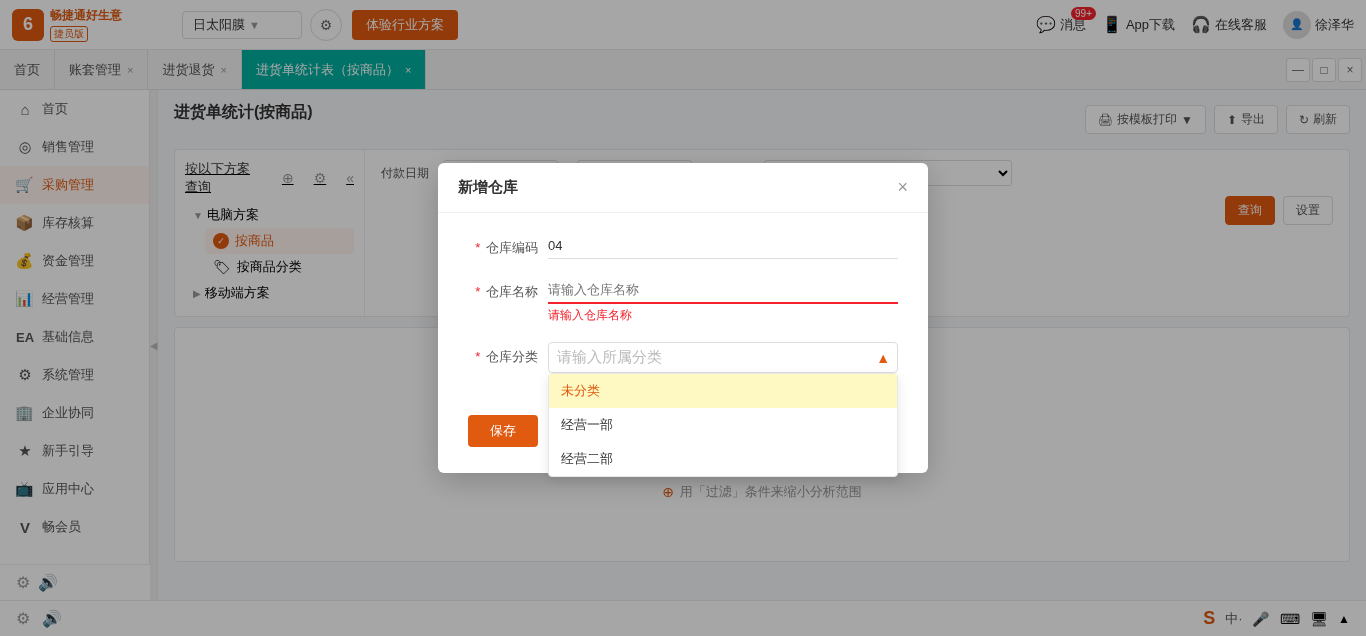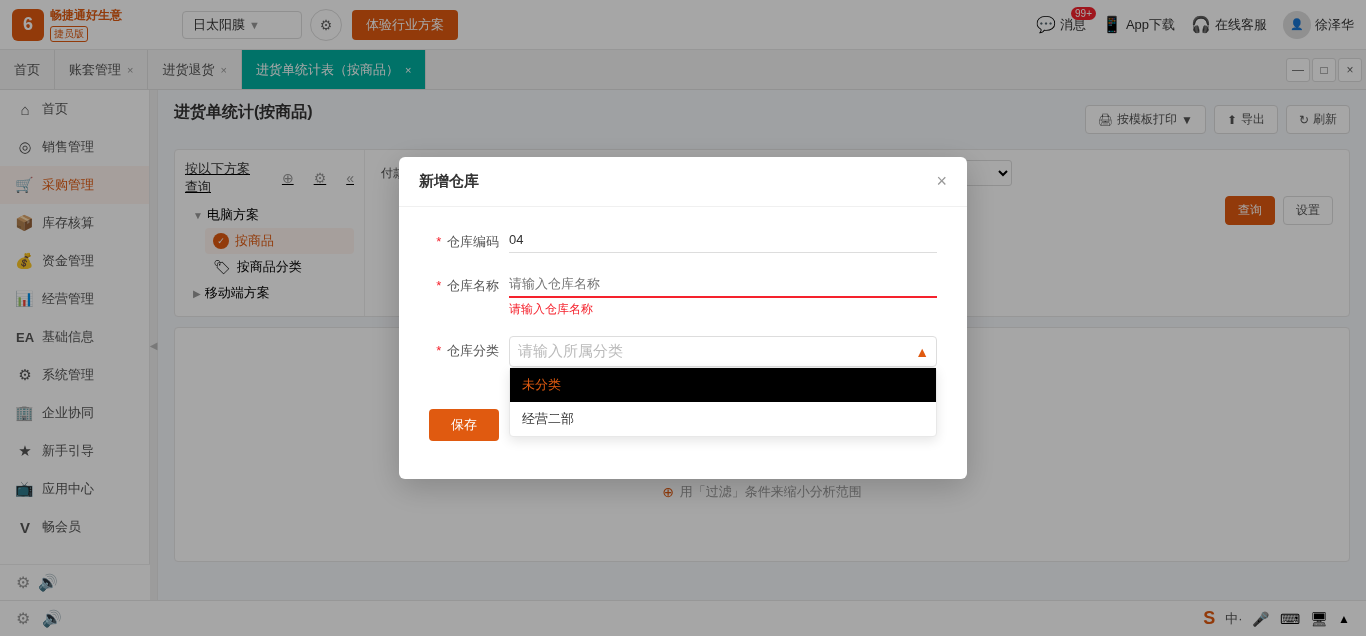--- a/index.html
+++ b/index.html
@@ -93,23 +93,23 @@
 
     
     .overlay {
       position: fixed; top: 0; left: 0; right: 0; bottom: 0;
       background: rgba(0,0,0,0.35); z-index: 100;
     }
 
     
     .modal {
       position: fixed; top: 50%; left: 50%; transform: translate(-50%, -50%);
-      background: #fff; border-radius: 6px; width: 568px;
+      background: #fff; border-radius: 6px; width: 490px;
       z-index: 101; box-shadow: 0 8px 32px rgba(0,0,0,0.2);
-      padding-bottom: 38px;
+      padding-bottom: 26px;
     }
     .modal-header {
       display: flex; align-items: center; justify-content: space-between;
       padding: 14px 20px; border-bottom: 1px solid #f0f0f0;
     }
     .modal-title { font-size: 15px; font-weight: 600; color: #333; }
     .modal-close { cursor: pointer; color: #999; font-size: 18px; }
     .modal-body { padding: 20px 30px; }
     .form-row { display: flex; align-items: flex-start; margin-bottom: 18px; }
     .form-label { width: 80px; font-size: 13px; color: #555; padding-top: 6px; flex-shrink: 0; text-align: right; padding-right: 10px; }
@@ -132,21 +132,21 @@
 
     
     .dropdown-list {
       position: absolute; top: 100%; left: 0; right: 0;
       background: #fff; border: 1px solid #e8e8e8; border-radius: 4px;
       box-shadow: 0 4px 12px rgba(0,0,0,0.1); z-index: 200;
     }
     .dropdown-item {
       padding: 8px 12px; font-size: 13px; color: #333; cursor: pointer;
     }
-    .dropdown-item.selected { background: #000000; color: #e05a10; }
+    .dropdown-item.selected { background: #fef9c3; color: #e05a10; }
 
     .modal-footer { display: flex; justify-content: flex-start; gap: 10px; padding: 0 30px; margin-top: 4px; }
     .btn-save { background: #e05a10; color: #fff; border: none; border-radius: 4px; padding: 7px 22px; cursor: pointer; font-size: 13px; }
 
     .col-dots { color: #bbb; font-size: 16px; letter-spacing: 2px; }
 
     
     .bottom-bar {
       position: fixed; bottom: 0; left: 0; right: 0; height: 36px;
       background: #fff; border-top: 1px solid #e8e8e8;
@@ -429,20 +429,21 @@
         <span>仓库分类</span>
       </div>
       <div class="form-control-wrapper" style="position:relative;">
         <div class="form-select-input">
           <span style="color:#bbb;font-size:15px;">请输入所属分类</span>
           <span class="select-arrow-up">▲</span>
         </div>
 
         <div class="dropdown-list">
           <div class="dropdown-item selected">未分类</div>
+          <div class="dropdown-item">经营一部</div>
           <div class="dropdown-item">经营二部</div>
         </div>
       </div>
     </div>
 
   </div>
   <div class="modal-footer">
     <button class="btn-save">保存</button>
   </div>
 </div>

